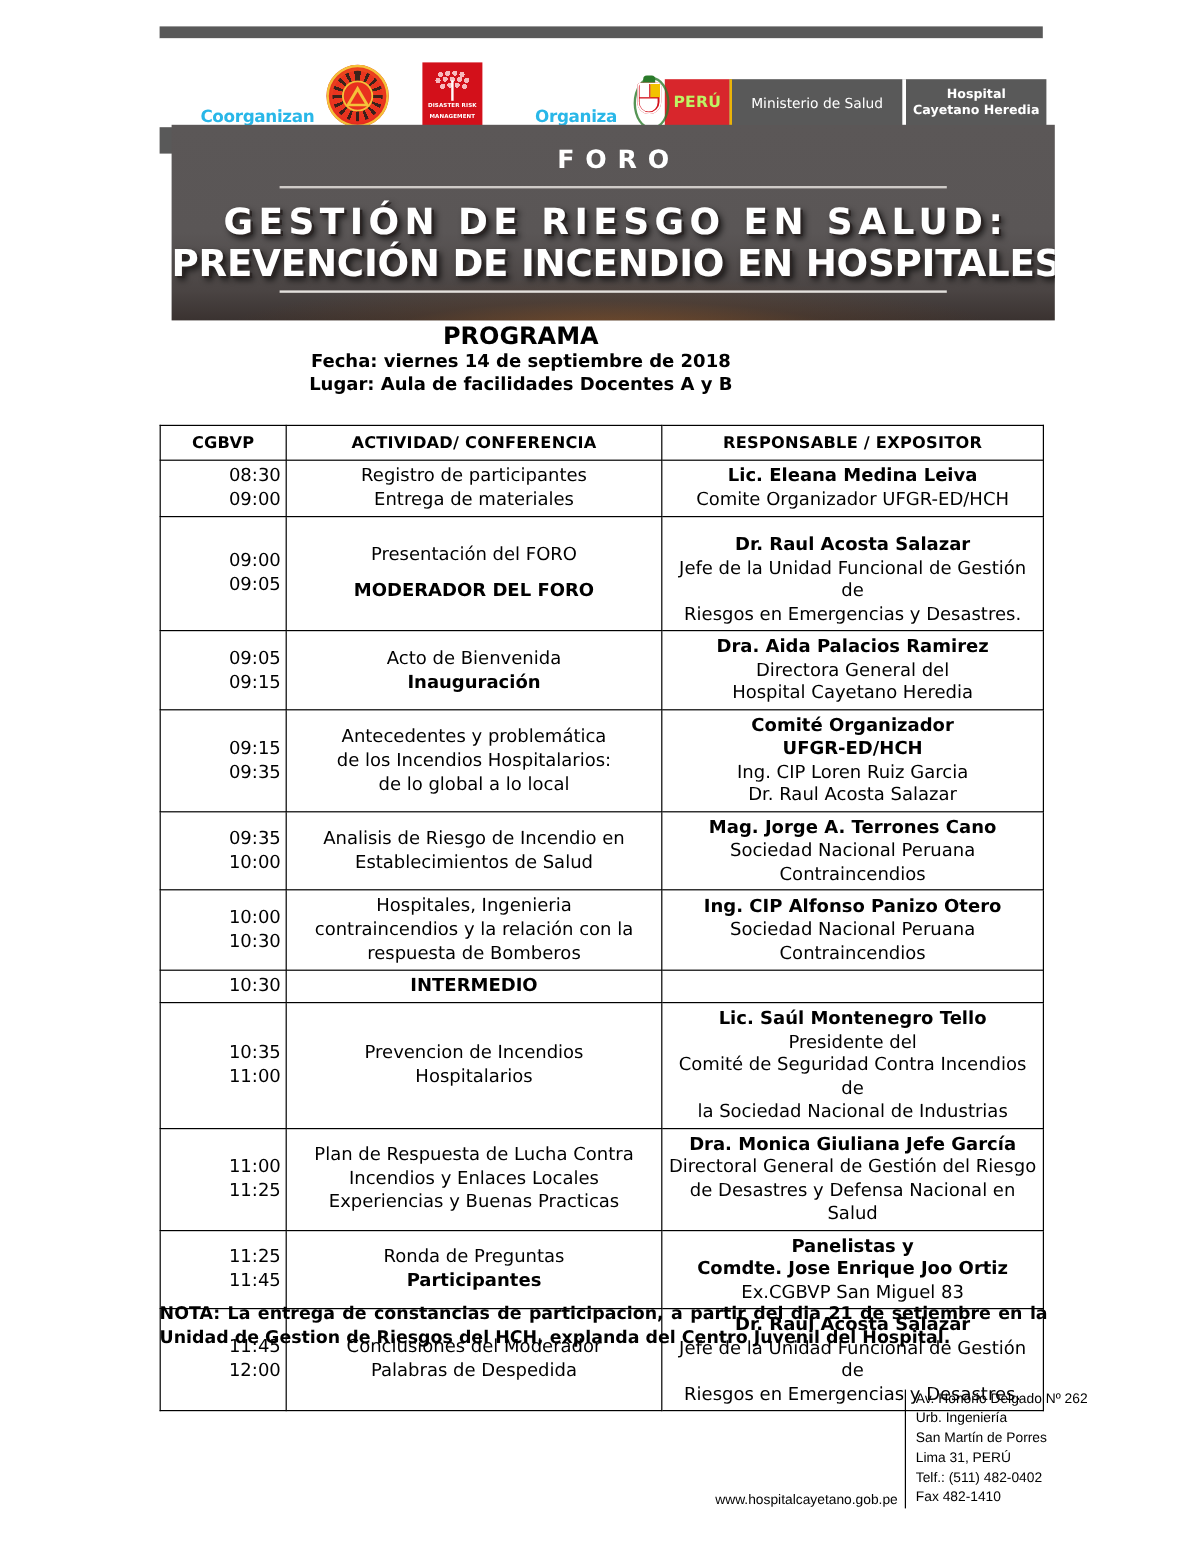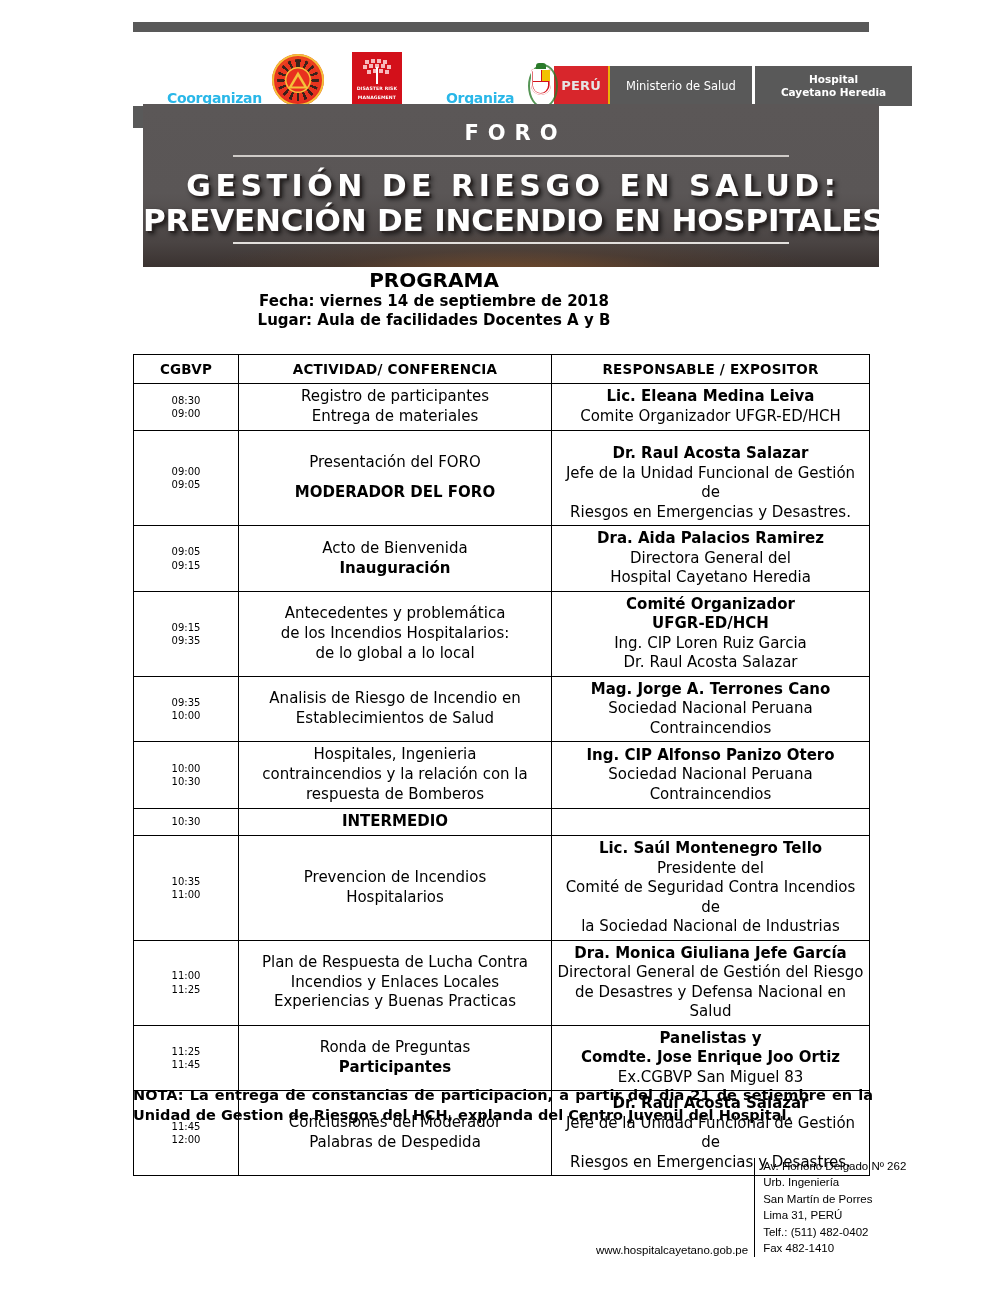--- a/index.html
+++ b/index.html
@@ -134,33 +134,33 @@
     position:absolute;left:0;top:2px;width:26px;height:40px;
     border:2px solid #2a7a2a;border-radius:50%;
     opacity:.8;
   }
   .escudo-top{
     position:absolute;left:8px;top:1px;width:10px;height:6px;
     background:#2a7a2a;border-radius:3px 3px 0 0;
   }
 
   .peru-box{
-    background:#d8262c;color:#e5e5e5;font-weight:bold;font-size:13px;
+    background:#d8262c;color:#bef264;font-weight:bold;font-size:13px;
     padding:0 7px;height:40px;line-height:40px;flex:0 0 auto;
     letter-spacing:.2px;
   }
   .minsa-box{
     background:#595959;color:#fff;font-size:11.5px;
     height:40px;line-height:40px;padding:0 16px;flex:0 0 auto;
     border-left:2px solid #eab308;
     white-space:nowrap;
   }
   .hch-box{
     background:#595959;color:#fff;font-size:10.5px;font-weight:bold;
-    height:40px;padding:0 26px;flex:0 0 auto;
+    height:40px;padding:0 6px;flex:0 0 auto;
     border-left:3px solid #fff;
     display:flex;flex-direction:column;align-items:center;justify-content:center;
     line-height:1.25;text-align:center;white-space:nowrap;
   }
 
   
   .banner{
     position:absolute;left:143px;top:104px;width:736px;height:163px;
     background:
       radial-gradient(ellipse 60% 40% at 50% 108%, rgba(190,110,40,.55) 0%, rgba(120,70,30,.18) 45%, rgba(0,0,0,0) 75%),
@@ -217,21 +217,21 @@
   }
   table.schedule th{
     font-size:13.5px;font-weight:bold;letter-spacing:.2px;
     padding:6px 4px;
   }
   .col-hora{width:105px;text-align:center;}
   .col-act{width:313px;text-align:center;}
   .col-resp{width:318px;text-align:center;}
 
   .hora-cell{
-    font-size:10px;text-align:center;line-height:1.32;
+    font-size:15px;text-align:right;line-height:1.32;
     white-space:pre-line;
   }
   .act-cell{
     font-size:15px;text-align:center;line-height:1.33;
   }
   .resp-cell{
     font-size:15px;text-align:center;line-height:1.3;
   }
   .b{font-weight:bold;}
 

